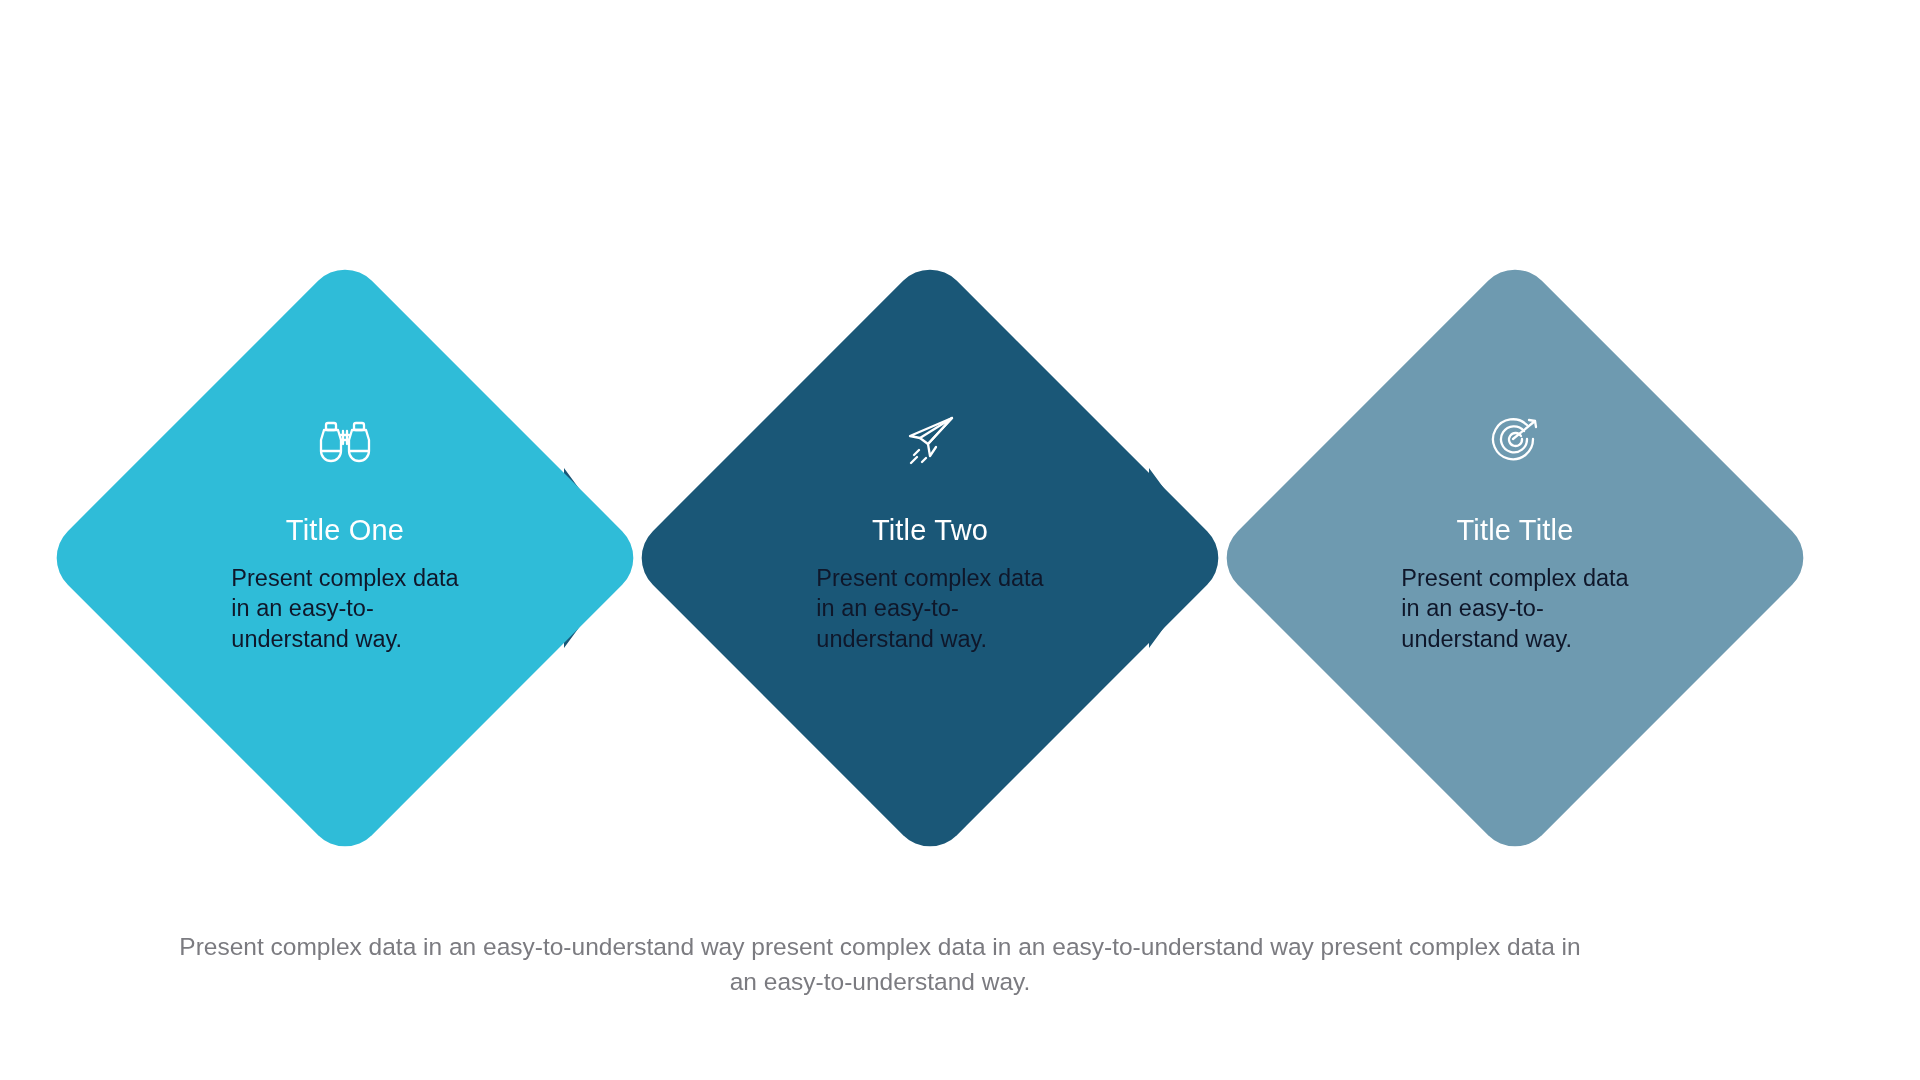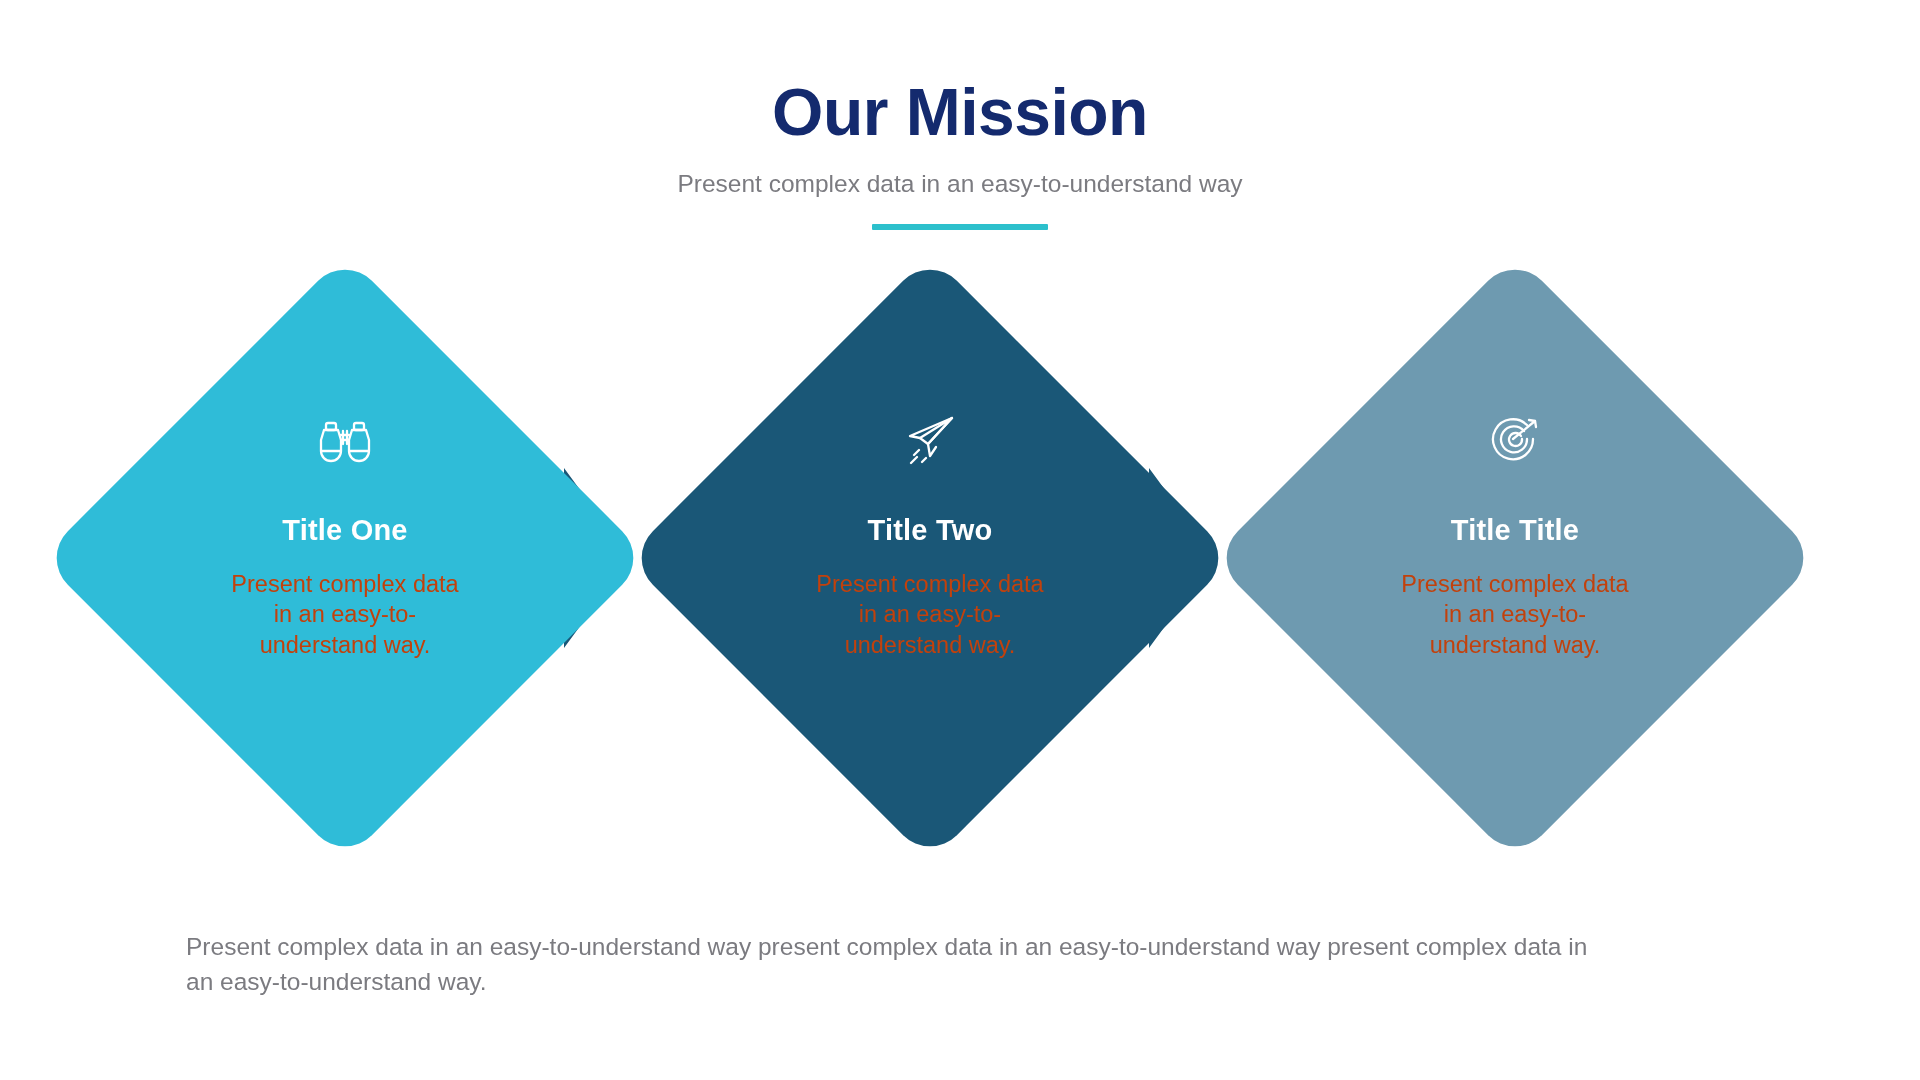--- a/index.html
+++ b/index.html
@@ -95,33 +95,33 @@
     height: 72px;
     display: flex;
     align-items: center;
     justify-content: center;
     margin-bottom: 38px;
   }
   .icon-wrap svg { display: block; }
 
   .card-title {
     font-size: 29px;
-    font-weight: bold;
+    font-weight: normal;
     color: #ffffff;
     letter-spacing: 0.2px;
     margin: 0 0 16px 0;
     line-height: 1.1;
   }
   .card-body {
     font-size: 23.5px;
-    color: #c2410c;
+    color: #0f172a;
     line-height: 1.30;
-    margin: 6px;
+    margin: 0;
     max-width: 300px;
-    text-align: center;
+    text-align: left;
     font-weight: normal;
     white-space: pre-line;
   }
 
   
   .arrow {
     position: absolute;
     top: 190px;
     width: 140px;
     height: 180px;
@@ -129,42 +129,36 @@
   }
   .arrow-1 { left: 490px; }
   .arrow-2 { left: 1075px; }
 
   
   .footer {
     position: absolute;
     top: 930px;
     left: 0;
     width: 1760px;
-    text-align: left;
-    padding-left: 16px;
+    text-align: center;
   }
   .footer-text {
     font-size: 24.5px;
     color: #7b7b80;
     line-height: 1.42;
     margin: 0 auto;
     max-width: 1420px;
     font-weight: normal;
   }
 </style>
 </head>
 <body>
 
 <div class="slide">
 
-  <div class="header">
-    <h1 class="slide-title" style="color: rgb(20, 42, 110);">Our Mission</h1>
-    <p class="slide-subtitle" style="color: rgb(123, 123, 128);">Present complex data in an easy-to-understand way</p>
-    <div class="accent-bar" style="background: rgb(44, 192, 204);"></div>
-  </div>
 
   <div class="diagram">
 
     <div class="arrow arrow-1">
       <svg width="140" height="180" viewBox="0 0 140 180">
         <polygon points="0,56 74,56 74,0 140,90 74,180 74,124 0,124" fill="#1a5777"></polygon>
       </svg>
     </div>
 
     <div class="arrow arrow-2">

